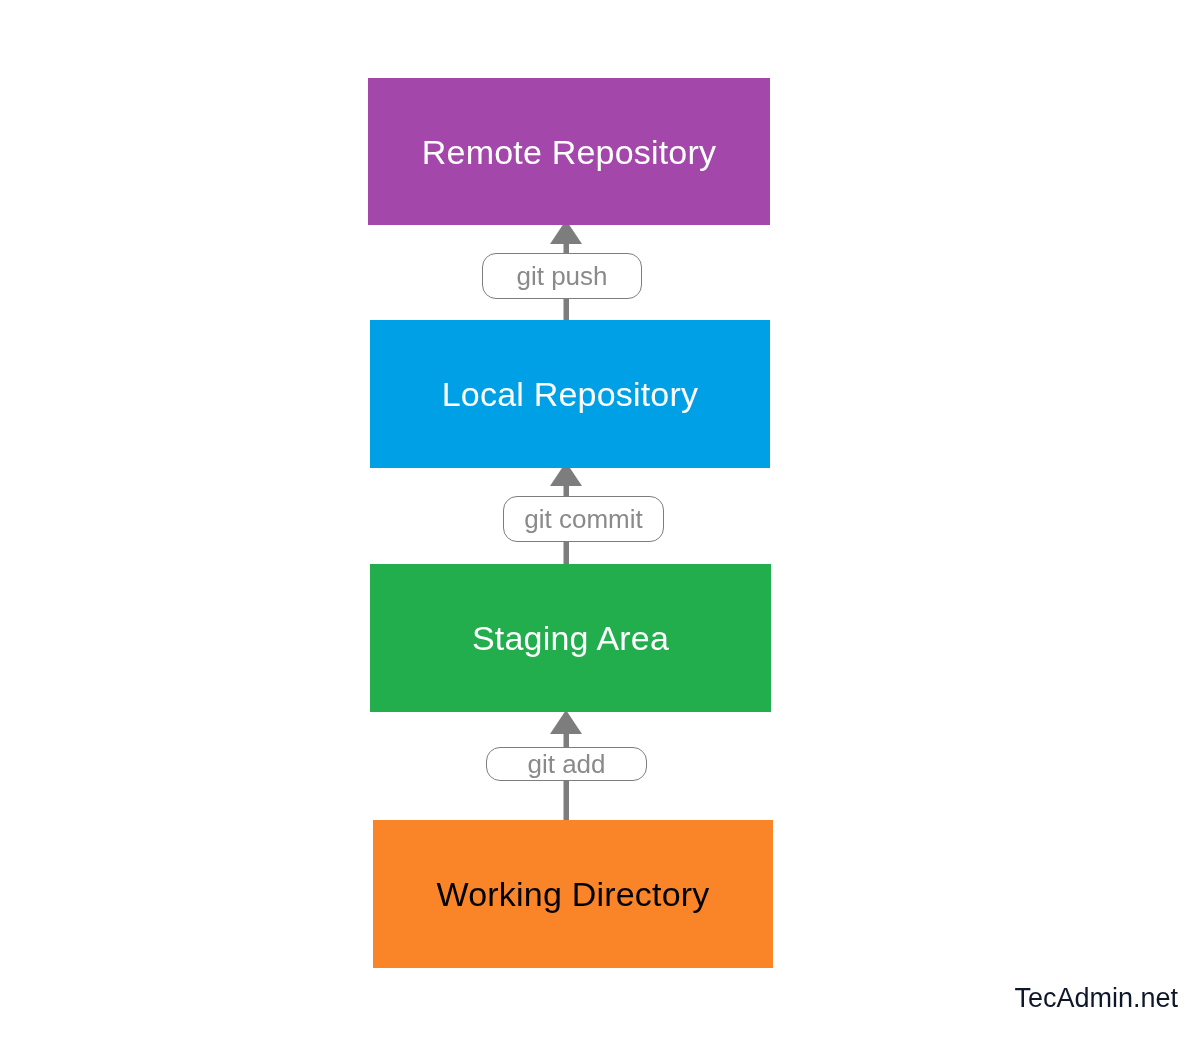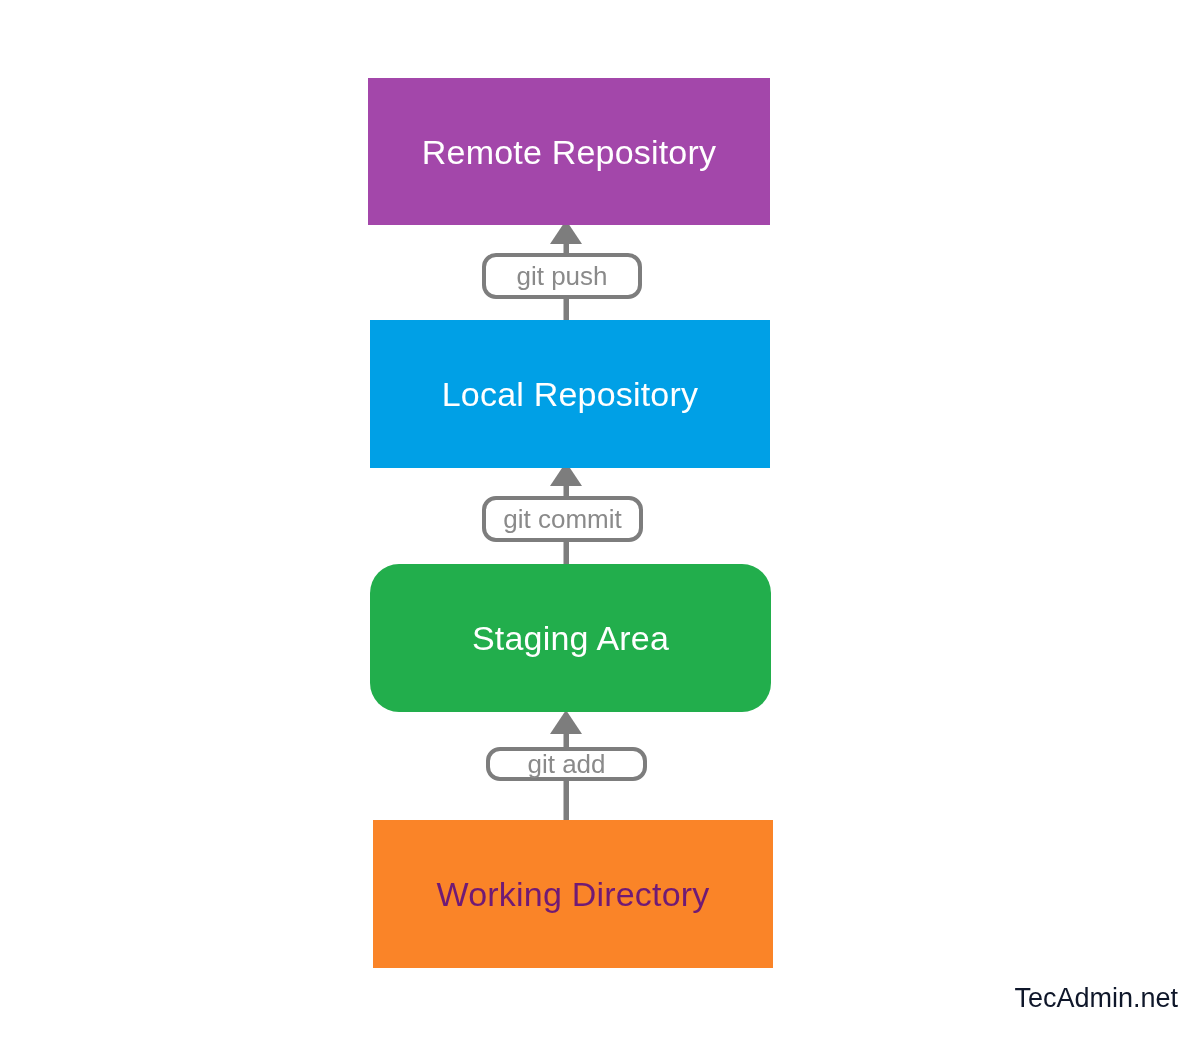--- a/index.html
+++ b/index.html
@@ -34,42 +34,42 @@
     font-size: 34px;
     font-weight: 400;
     letter-spacing: 0.2px;
     line-height: 1;
     white-space: nowrap;
     font-family: "Liberation Sans", sans-serif;
   }
 
   #box-remote   { left: 368px; top: 78px;  width: 402px; height: 147px; }
   #box-local    { left: 370px; top: 320px; width: 400px; height: 148px; }
-  #box-staging  { left: 370px; top: 564px; width: 401px; height: 148px; border-radius: 29px; }
+  #box-staging  { left: 370px; top: 564px; width: 401px; height: 148px; }
   #box-working  { left: 373px; top: 820px; width: 400px; height: 148px; }
 
   
   #arrow-layer {
     position: absolute;
     left: 0;
     top: 0;
     width: 1200px;
     height: 1042px;
     z-index: 1;
   }
 
   
   .cmd-pill {
     position: absolute;
     display: flex;
     align-items: center;
     justify-content: center;
     box-sizing: border-box;
     background: #ffffff;
-    border: 4px solid #4d7c0f;
+    border: 1px solid #4d7c0f;
     border-radius: 14px;
     z-index: 3;
   }
   .cmd-label {
     color: #8a8a8a;
     font-size: 26px;
     font-weight: 400;
     line-height: 1;
     white-space: nowrap;
     font-family: "Liberation Sans", sans-serif;
@@ -122,28 +122,28 @@
 
   <div class="stage-box" id="box-local" style="background-color: rgb(0, 160, 230);">
     <span class="stage-label" style="color: rgb(255, 255, 255);">Local Repository</span>
   </div>
 
   <div class="stage-box" id="box-staging" style="background-color: rgb(34, 174, 76);">
     <span class="stage-label" style="color: rgb(255, 255, 255);">Staging Area</span>
   </div>
 
   <div class="stage-box" id="box-working" style="background-color: rgb(250, 132, 40);">
-    <span class="stage-label" style="color: #701a75;">Working Directory</span>
+    <span class="stage-label" style="color: #000000;">Working Directory</span>
   </div>
 
   <div class="cmd-pill" id="pill-push" style="border-color: rgb(125, 125, 125);">
     <span class="cmd-label" style="color: rgb(138, 138, 138);">git push</span>
   </div>
 
-  <div class="cmd-pill" id="pill-commit" style="border-color: rgb(125, 125, 125);">
+  <div class="cmd-pill" id="pill-commit" style="border-color: rgb(125, 125, 125); margin-left: 21px;">
     <span class="cmd-label" style="color: rgb(138, 138, 138);">git commit</span>
   </div>
 
   <div class="cmd-pill" id="pill-add" style="border-color: rgb(125, 125, 125);">
     <span class="cmd-label" style="color: rgb(138, 138, 138);">git add</span>
   </div>
 
   <div id="watermark" style="color: #0f172a;">TecAdmin.net</div>
 
 </div>

